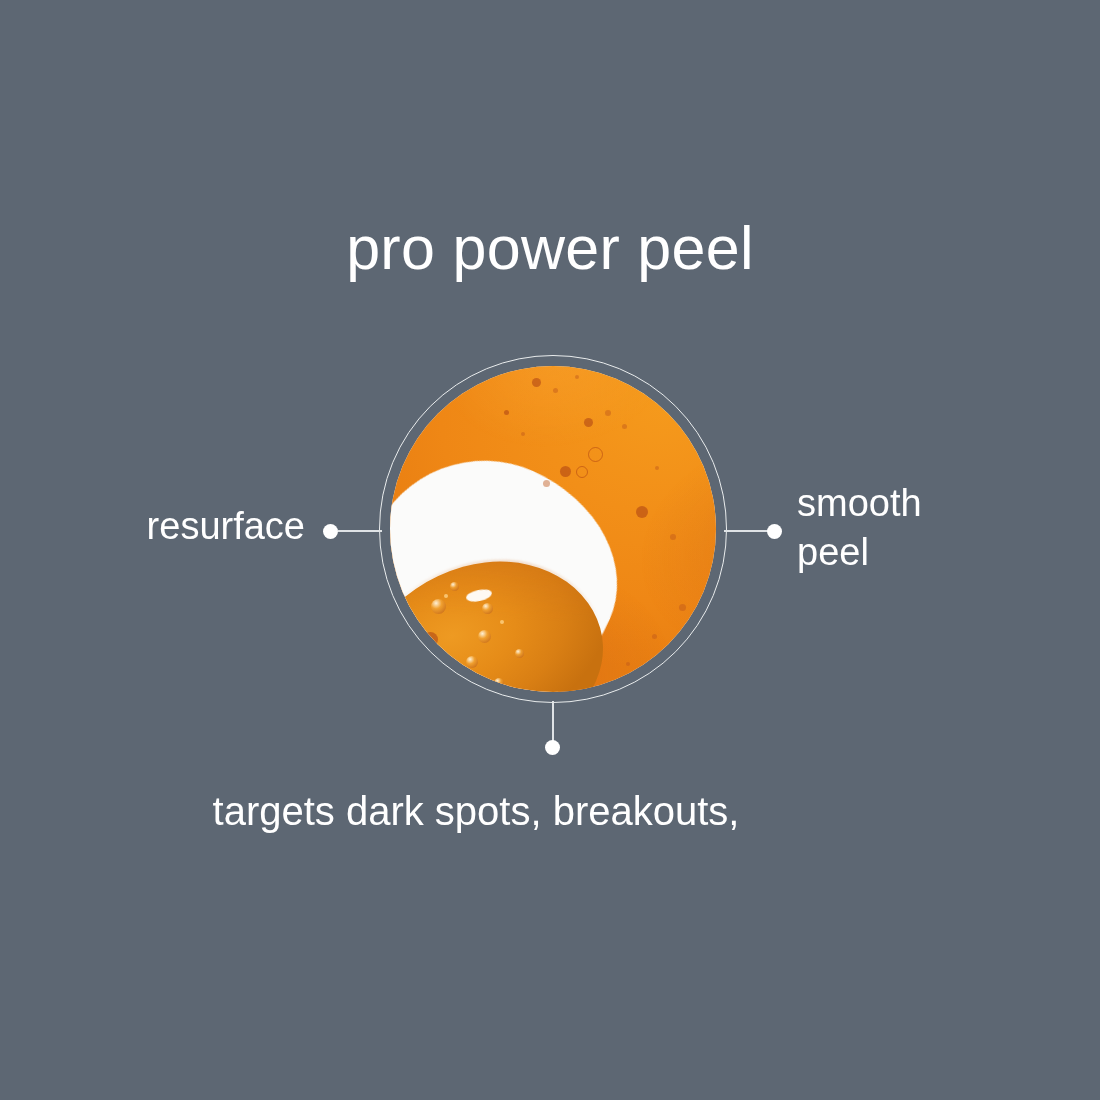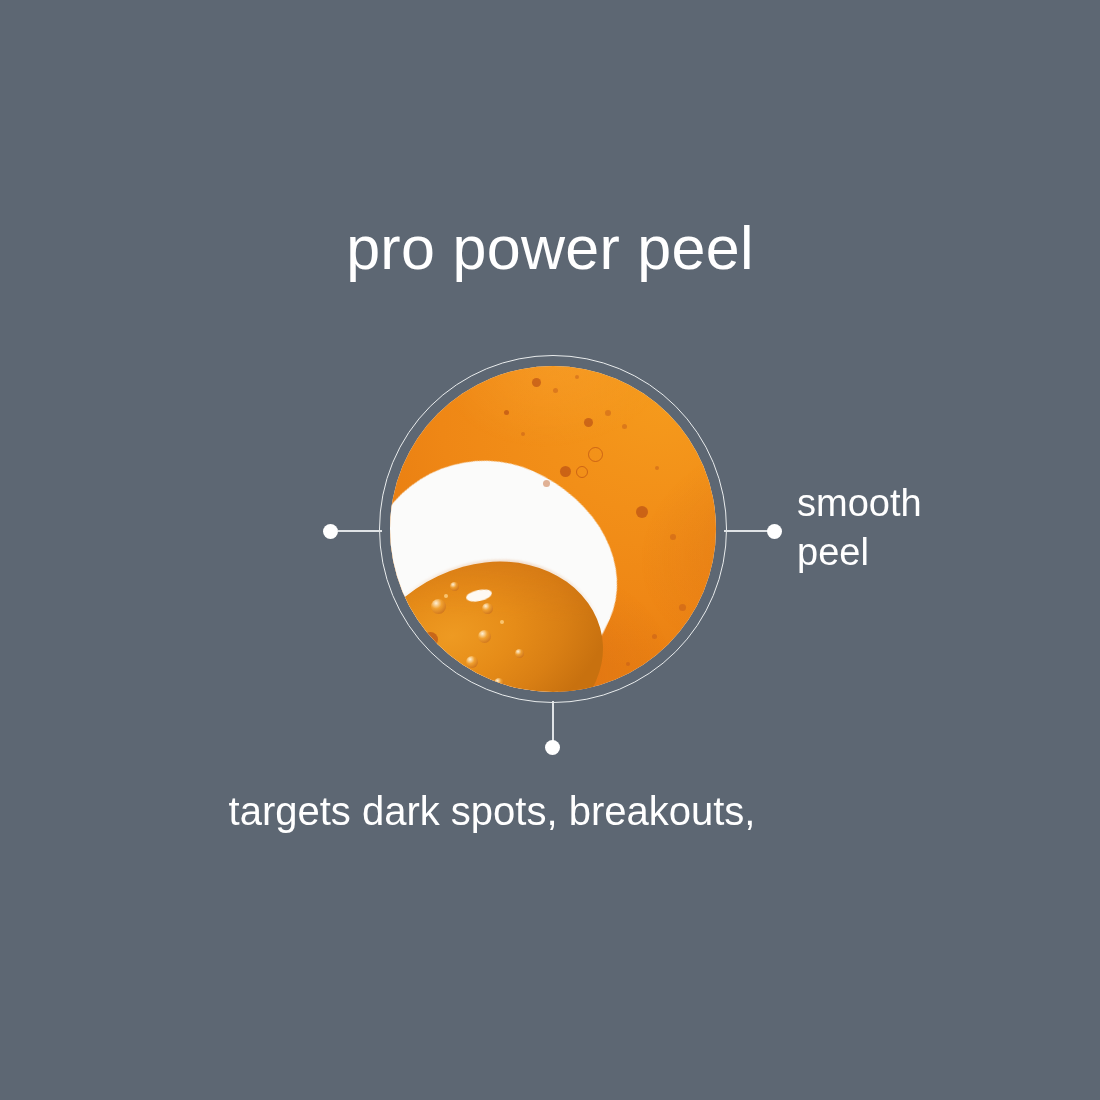--- a/index.html
+++ b/index.html
@@ -205,21 +205,20 @@
   .label-bottom {
     position: absolute;
     left: 0;
     top: 786px;
     width: 952px;
     text-align: center;
     color: #ffffff;
     font-size: 40px;
     font-weight: 300;
     line-height: 1.29;
-    padding-left: 16px;
   }
   .label-bottom span { display: block; }
 </style>
 </head>
 <body>
 
 <div class="canvas">
 
   <div class="title">pro power peel</div>
 
@@ -274,20 +273,21 @@
 
   <div class="conn-dot" style="left:323px;top:524px;"></div>
   <div class="conn-line" style="left:338px;top:530px;width:44px;height:2px;"></div>
 
   <div class="conn-line" style="left:724px;top:530px;width:44px;height:2px;"></div>
   <div class="conn-dot" style="left:767px;top:524px;"></div>
 
   <div class="conn-line" style="left:552px;top:701px;width:2px;height:46px;"></div>
   <div class="conn-dot" style="left:545px;top:740px;"></div>
 
+  <div class="label-left">resurface</div>
 
   <div class="label-right">
     <span>smooth</span>
     <span>peel</span>
   </div>
 
   <div class="label-bottom">
     <span>targets dark spots, breakouts,</span>
   </div>
 

